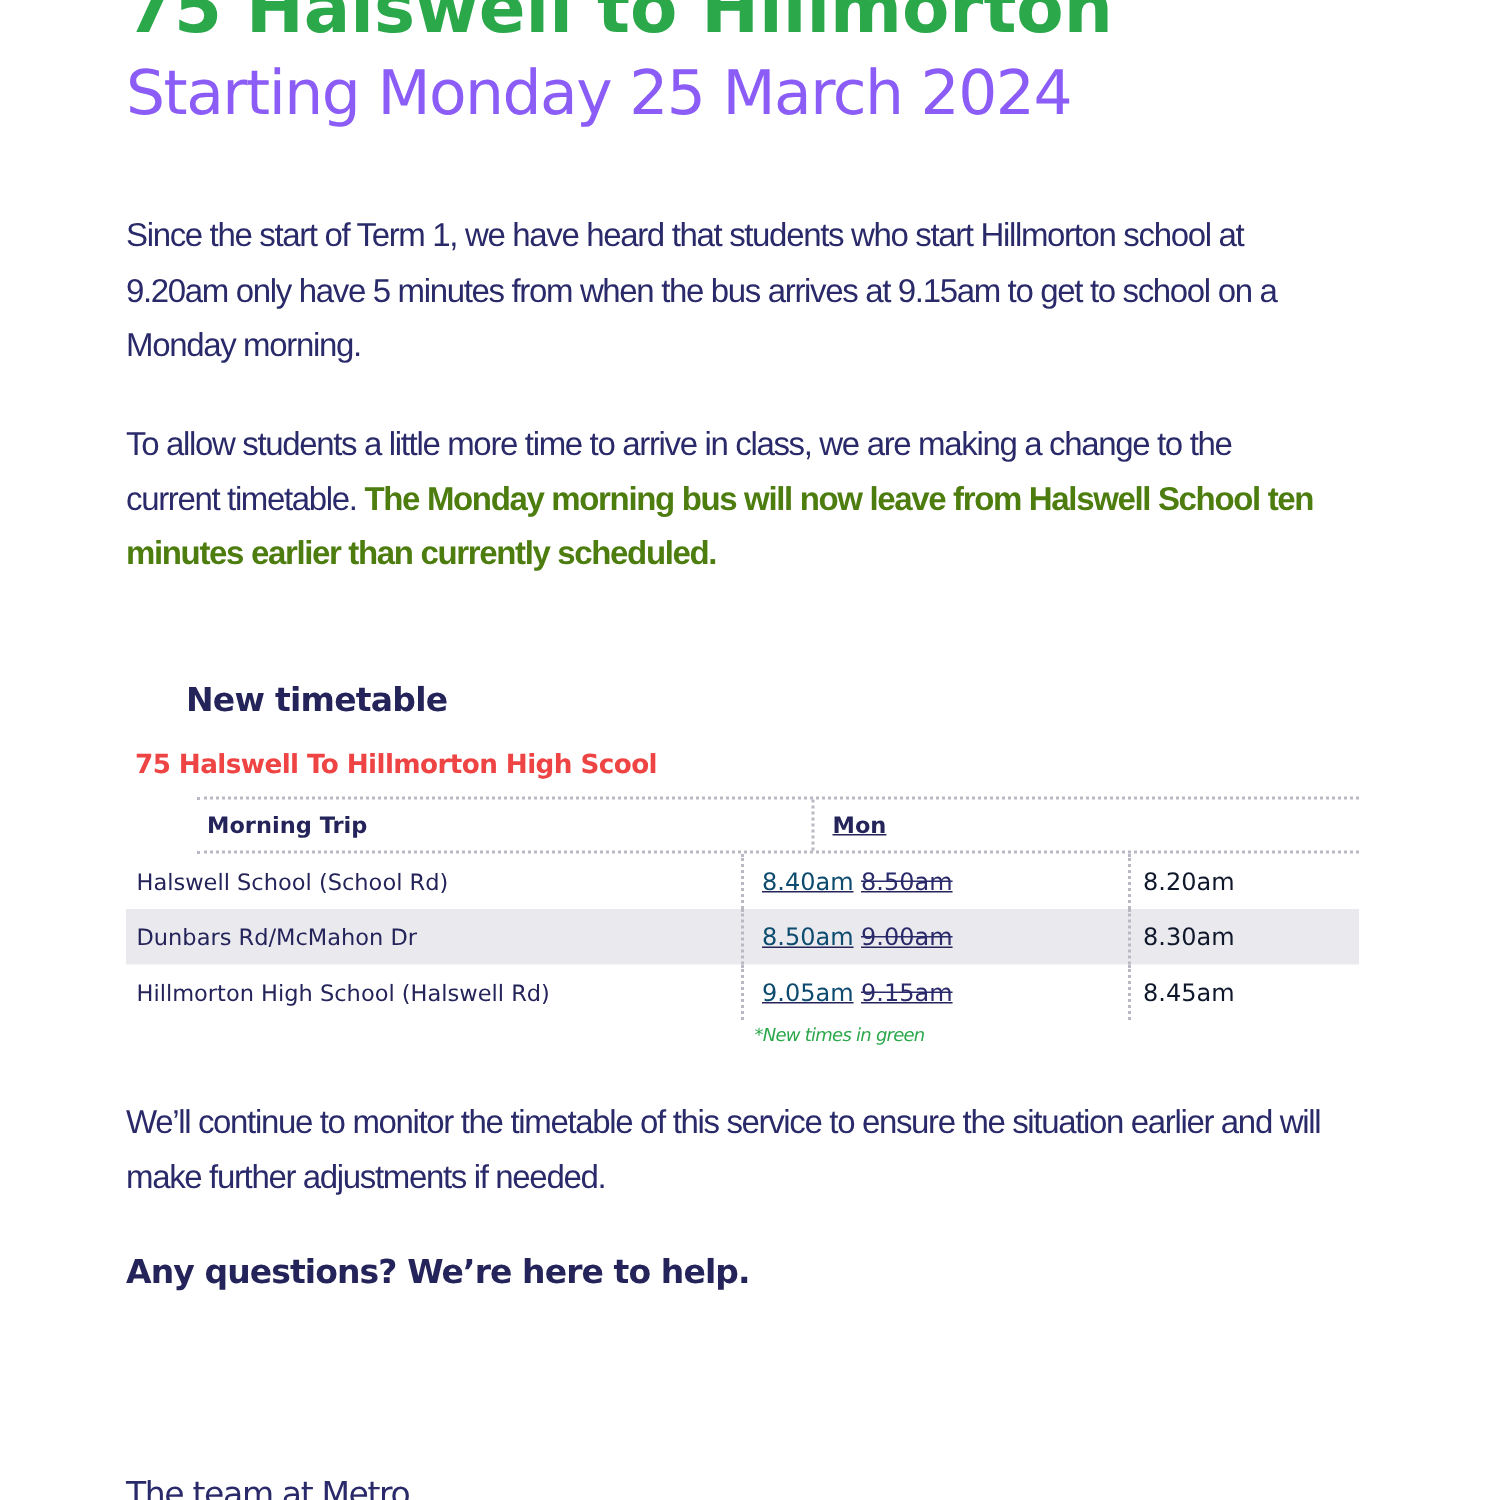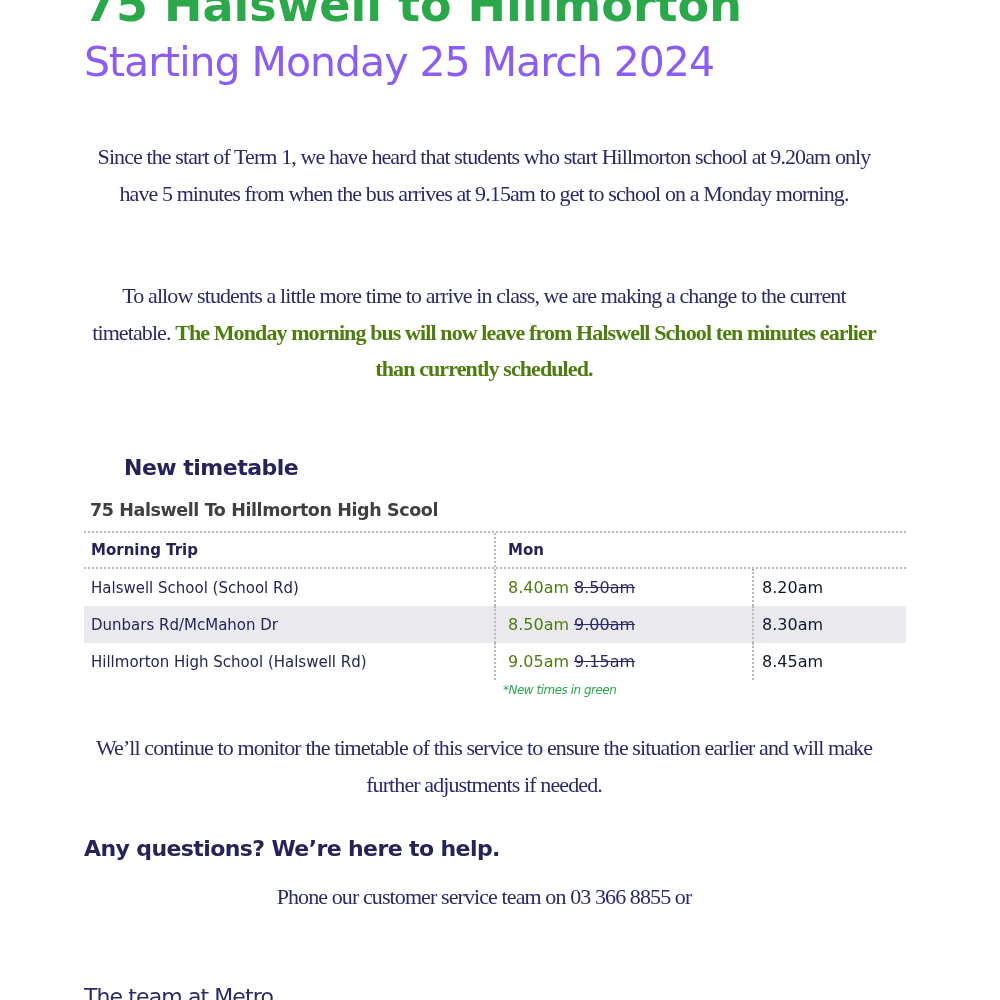--- a/index.html
+++ b/index.html
@@ -15,50 +15,49 @@
       white-space: nowrap; letter-spacing: 0px;
     }
     .subtitle {
       position: absolute; left: 84px; top: 38px;
       font-family: "DejaVu Sans", sans-serif;
       font-size: 41px; color: #8b5cf6; font-weight: normal;
       letter-spacing: -1px; white-space: nowrap;
     }
     .para {
       position: absolute; left: 84px; width: 800px;
-      font-family: Liberation Serif, serif;
+      font-family: Liberation Sans, sans-serif;
       font-size: 22px; line-height: 36.5px; color: #2a2a6a;
       letter-spacing: -0.9px;
-      text-align: center;
     }
     .para b { font-weight: bold; color: #4d7c0f; }
     .p1 { top: 139px; }
     .p2 { top: 278px; }
     .h-new {
       position: absolute; left: 84px; top: 455px;
       font-family: "DejaVu Sans", sans-serif;
       font-weight: bold; font-size: 22px; color: #24245a; letter-spacing: -0.5px; margin-left: 40px;
     }
     .route-title {
       position: absolute; left: 90px; top: 500px;
       font-family: "DejaVu Sans", sans-serif;
-      font-weight: bold; font-size: 17.5px; color: #404040; letter-spacing: -0.4px;
+      font-weight: bold; font-size: 17.5px; color: #ef4444; letter-spacing: -0.4px;
     }
     .tt {
       position: absolute; left: 84px; top: 531px; width: 822px;
       font-family: "DejaVu Sans", sans-serif; font-size: 15px; color: #24245a;
     }
     .tt-row { position: relative; height: 37px; display: flex; align-items: center; }
-    .tt-head { height: 34px; border-top: 2px dotted #b9b9c4; border-bottom: 2px dotted #b9b9c4; }
+    .tt-head { height: 34px; border-top: 2px dotted #b9b9c4; border-bottom: 2px dotted #b9b9c4; margin-left: 47px; }
     .tt-row.shade { background: #e9e9ee; }
     .c1 { width: 410px; padding-left: 7px; box-sizing: border-box; }
-    .c2 { width: 258px; padding-left: 12px; box-sizing: border-box; border-left: 2px dotted #b9b9c4; height: 100%; display: flex; align-items: center; }
+    .c2 { width: 258px; padding-left: 12px; box-sizing: border-box; border-left: 2px dotted #b9b9c4; height: 100%; display: flex; align-items: center; text-decoration: underline; }
     .c3 { width: 154px; padding-left: 8px; box-sizing: border-box; border-left: 2px dotted #b9b9c4; height: 100%; display: flex; align-items: center; }
     .tt-head .c1, .tt-head .c2, .tt-head .c3 { font-weight: bold; font-size: 15px; }
-    .new-time { color: #4d7c0f; font-size: 16px; margin-right: 5px; }
+    .new-time { color: #0c4a6e; font-size: 16px; margin-right: 5px; }
     .old-time { color: #2a2a6a; text-decoration: line-through; font-size: 16px; }
     .tue { font-size: 16px; color: #0f172a; }
     .note {
       position: absolute; left: 503px; top: 683px;
       font-family: "DejaVu Sans", sans-serif; font-style: italic;
       font-size: 12px; color: #2aa84a; letter-spacing: -0.5px;
     }
     .p3 { top: 730px; }
     .h-q {
       position: absolute; left: 84px; top: 836px;
@@ -122,16 +121,15 @@
       </div>
   </div>
 </div>
 <div class="note">*New times in green</div>
 
 <div class="para p3">We’ll continue to monitor the timetable of this service to ensure the situation earlier and will make further adjustments if needed.</div>
 
 <div class="h-q">Any questions? We’re here to help.</div>
 
 <div class="para p4">
-  <div>Phone our customer service team on 03 366 8855 or</div>
 </div>
 
 <div class="sign">The team at Metro</div>
 
 </body></html>

